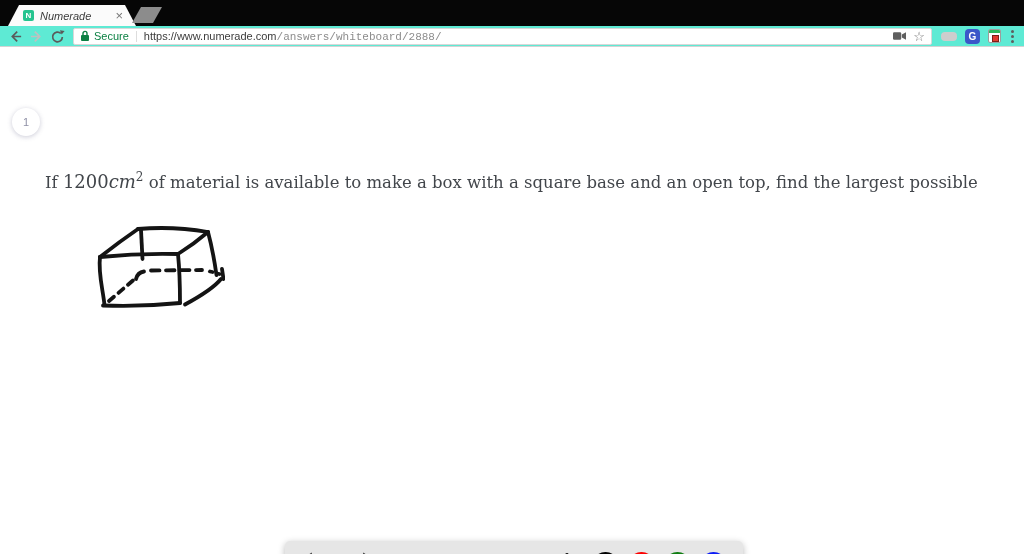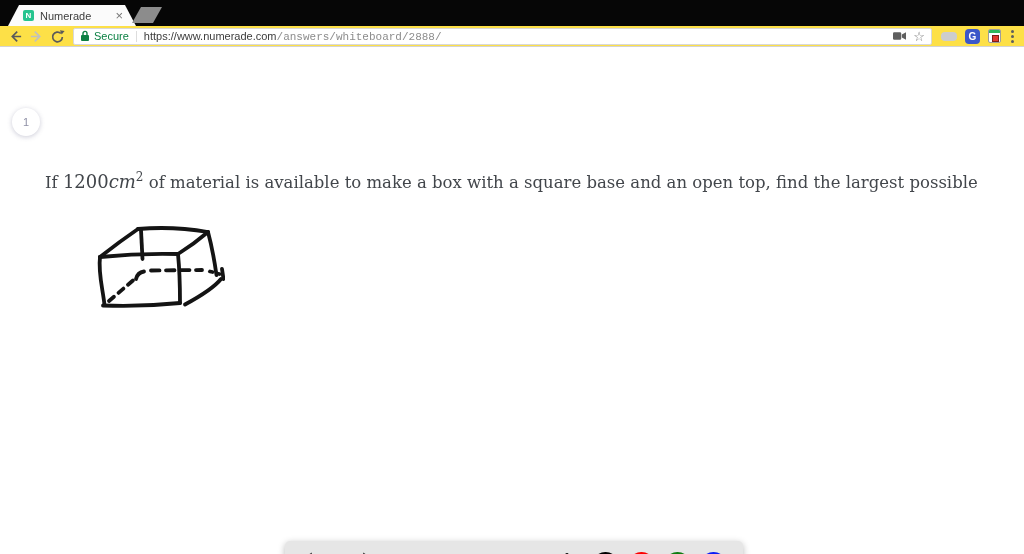--- a/index.html
+++ b/index.html
@@ -6,27 +6,27 @@
   body{width:1024px;height:554px;overflow:hidden;background:#fff;font-family:"Liberation Sans",sans-serif;}
   .screen{position:relative;width:1024px;height:554px;}
 
   
   .tabbar{position:absolute;top:0;left:0;right:0;height:26px;background:#060606;}
   .tab{position:absolute;left:8px;top:5px;width:128px;height:21px;background:#fbfbfb;
        clip-path:polygon(11px 0,calc(100% - 11px) 0,100% 100%,0 100%);
        display:flex;align-items:center;padding:0 13px 0 15px;box-sizing:border-box;}
   .favicon{width:11px;height:11px;border-radius:2px;background:#25c48f;color:#fff;font-size:8px;
            font-weight:bold;display:flex;align-items:center;justify-content:center;margin-right:6px;flex:0 0 auto;}
-  .tab-title{font-size:11px;color:#3d3d3d;flex:1;white-space:nowrap;overflow:hidden;}
+  .tab-title{font-size:11px;color:#3d3d3d;flex:1;white-space:nowrap;overflow:hidden;font-style:italic;}
   .tab-close{color:#787878;font-size:13px;line-height:1;margin-left:4px;}
   .newtab{position:absolute;left:132px;top:7px;width:30px;height:16px;background:#8c8c8c;
           clip-path:polygon(9px 0,100% 0,calc(100% - 9px) 100%,0 100%);}
 
   
-  .navbar{position:absolute;top:26px;left:0;right:0;height:20px;background:#fde047;
+  .navbar{position:absolute;top:26px;left:0;right:0;height:20px;background:#5eead4;
           border-bottom:1px solid #d3d3d3;display:flex;align-items:center;}
   .navbtn{width:18px;height:18px;display:flex;align-items:center;justify-content:center;flex:0 0 auto;}
   .navbtn.back{margin-left:6px;} .navbtn.fwd{margin-left:3px;} .navbtn.reload{margin-left:3px;}
   .omnibox{flex:1;height:15px;margin-left:7px;background:#fff;border:1px solid #d8d8d8;border-radius:2px;
            display:flex;align-items:center;padding:0 6px;min-width:0;}
   .secure{color:#0b8043;font-size:11px;margin-left:4px;}
   .omni-sep{width:1px;height:11px;background:#ddd;margin:0 7px;flex:0 0 auto;}
   .url{font-size:11px;white-space:nowrap;overflow:hidden;flex:1;min-width:0;}
   .url .domain{color:#3c3c3c;} .url .path{color:#8c8c8c;font-family:Liberation Mono, monospace;}
   .omni-right{display:flex;align-items:center;gap:7px;flex:0 0 auto;}

